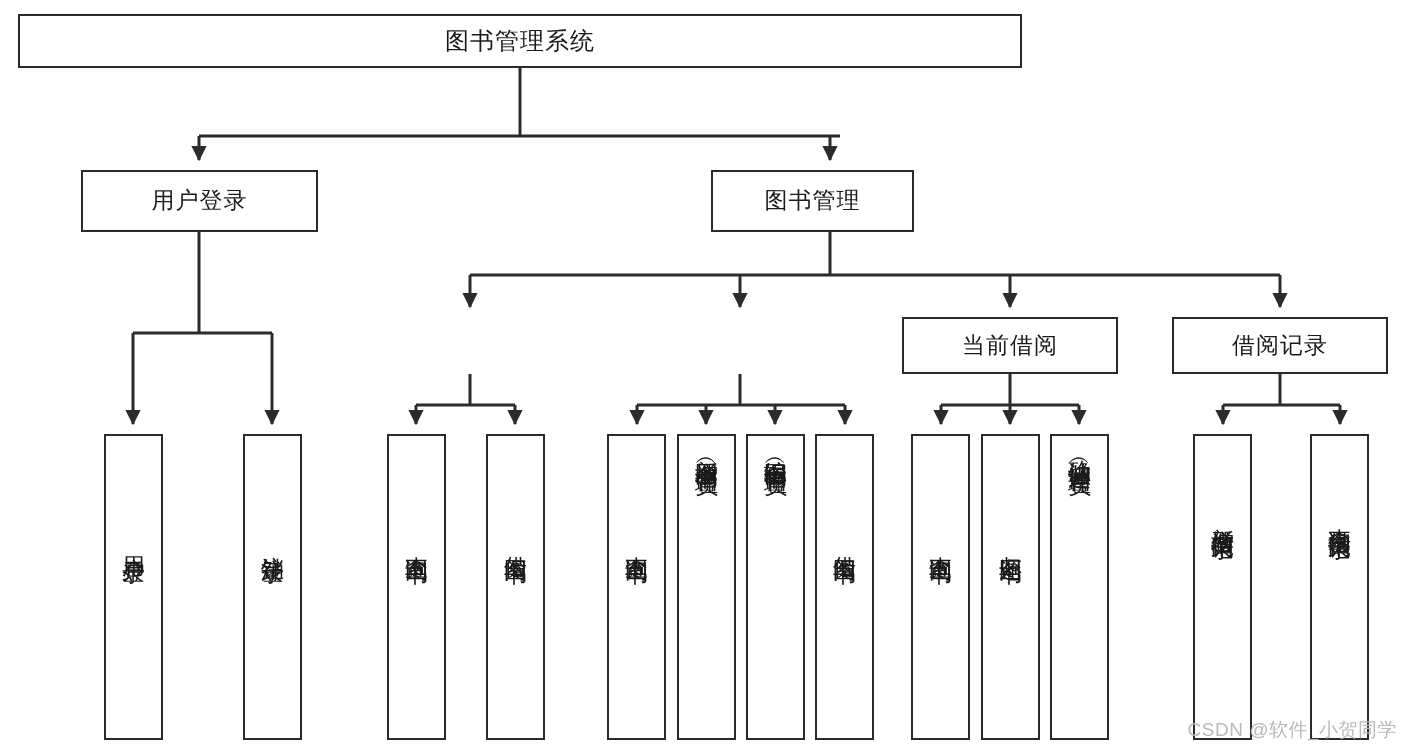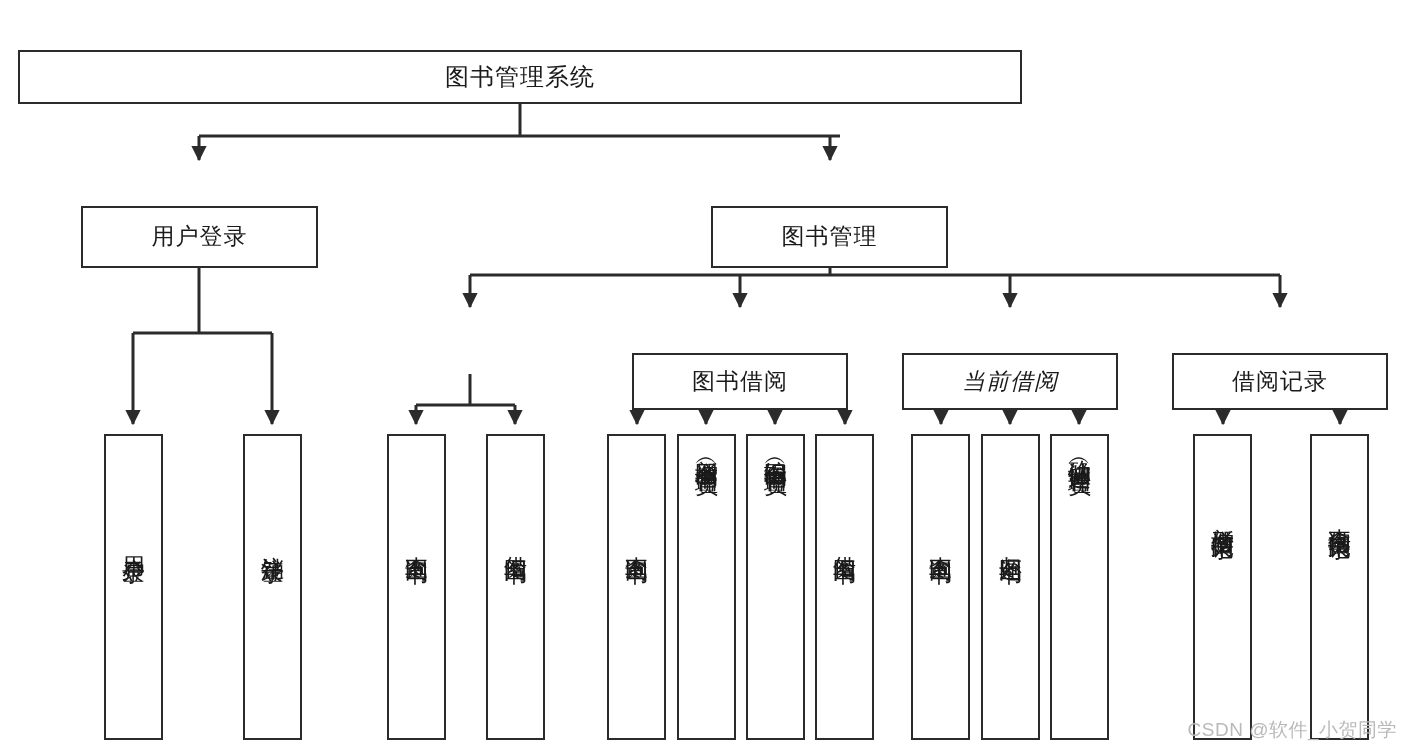--- a/index.html
+++ b/index.html
@@ -33,21 +33,20 @@
     background: #ffffff;
     display: flex;
     align-items: center;
     justify-content: center;
     color: #1a1a1a;
   }
   .node.horiz {
     font-size: 23px;
     letter-spacing: 1px;
     line-height: 1.1;
-    margin-top: 36px;
   }
   .node.root {
     font-size: 24px;
   }
   .node.leaf {
     align-items: flex-start;
     justify-content: center;
     padding-top: 6px;
   }
   .vtext {
@@ -132,28 +131,25 @@
     </g>
   </svg>
 
   <div class="node horiz root" style="left:18px; top:14px; width:1004px; height:54px;">
     <span>图书管理系统</span>
   </div>
 
   <div class="node horiz" style="left:81px; top:170px; width:237px; height:62px;">
     <span>用户登录</span>
   </div>
-  <div class="node horiz" style="left:711px; top:170px; width:237px; height:62px;">
+  <div class="node horiz" style="left:711px; top:170px; width:203px; height:62px;">
     <span>图书管理</span>
   </div>
 
-  <div class="node horiz" style="left:632px; top:317px; width:216px; height:57px;">
-    <span>图书借阅</span>
-  </div>
-  <div class="node horiz" style="left:902px; top:317px; width:216px; height:57px;font-style:italic;">
+  <div class="node horiz" style="left:902px; top:317px; width:216px; height:57px;">
     <span>当前借阅</span>
   </div>
   <div class="node horiz" style="left:1172px; top:317px; width:216px; height:57px;justify-content:center;">
     <span>借阅记录</span>
   </div>
 
   <div class="node leaf leaf-short" style="left:104px; top:434px; width:59px; height:306px;">
     <span class="vtext">用户登录</span>
   </div>
   <div class="node leaf leaf-short" style="left:243px; top:434px; width:59px; height:306px;">

